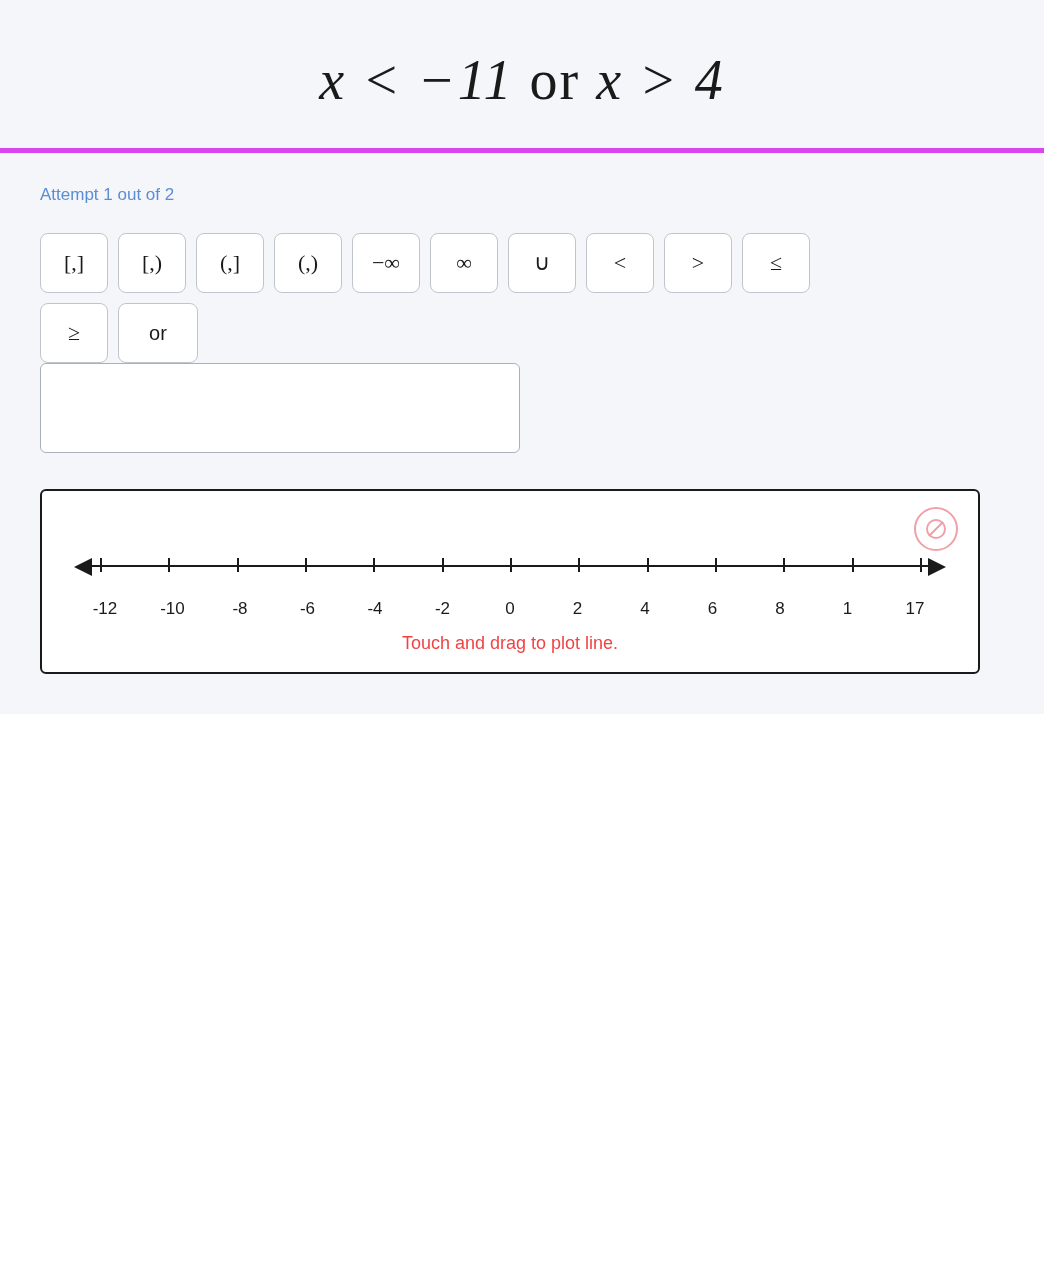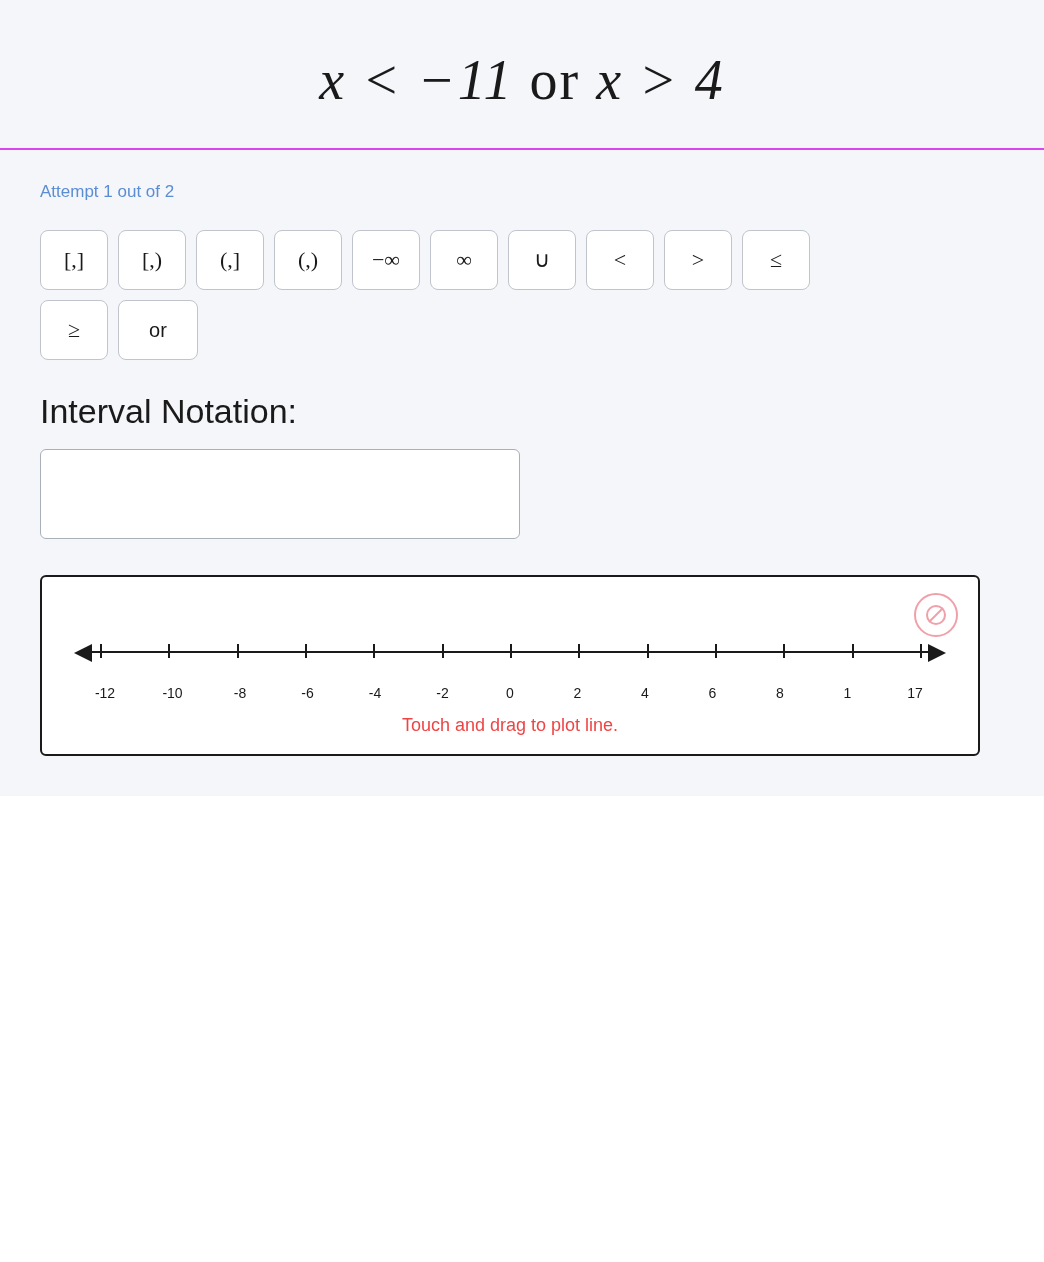--- a/index.html
+++ b/index.html
@@ -8,21 +8,21 @@
       background: #ffffff;
       width: 1044px;
       min-height: 1262px;
       overflow-x: hidden;
     }
 
     .main-equation-section {
       background: #f5f6fa;
       padding: 48px 40px 36px;
       text-align: center;
-      border-bottom: 2px solid #d946ef;
+      border-bottom: 5px solid #d946ef;
     }
 
     .equation-display {
       font-size: 56px;
       font-style: italic;
       font-family: 'Times New Roman', Georgia, serif;
       color: #1a1a1a;
       letter-spacing: 2px;
     }
 
@@ -192,21 +192,21 @@
     }
 
     .number-line-labels {
       display: flex;
       justify-content: space-between;
       padding: 0 18px;
       margin-top: 4px;
     }
 
     .tick-label {
-      font-size: 14px;
+      font-size: 17px;
       font-family: Arial, sans-serif;
       color: #1a1a1a;
       text-align: center;
       min-width: 30px;
     }
 
     .touch-drag-hint {
       text-align: center;
       font-size: 18px;
       color: #ef4444;
@@ -248,21 +248,20 @@
     <button class="sym-btn">≤</button>
   </div>
 
   
   <div class="second-row-buttons">
     <button class="sym-btn">≥</button>
     <button class="sym-btn sym-btn-or">or</button>
   </div>
 
   
-  <div class="section-label">Interval Notation:</div>
   <input type="text" class="interval-input" value="" placeholder="" style="">
 
   
 
   <div class="number-line-container">
 
     <div class="clear-icon">
       <svg width="22" height="22" viewBox="0 0 22 22" fill="none" xmlns="http://www.w3.org/2000/svg">
         <circle cx="11" cy="11" r="9" stroke="#f0a0a8" stroke-width="2" fill="none"></circle>
         <line x1="4" y1="18" x2="18" y2="4" stroke="#f0a0a8" stroke-width="2"></line>

